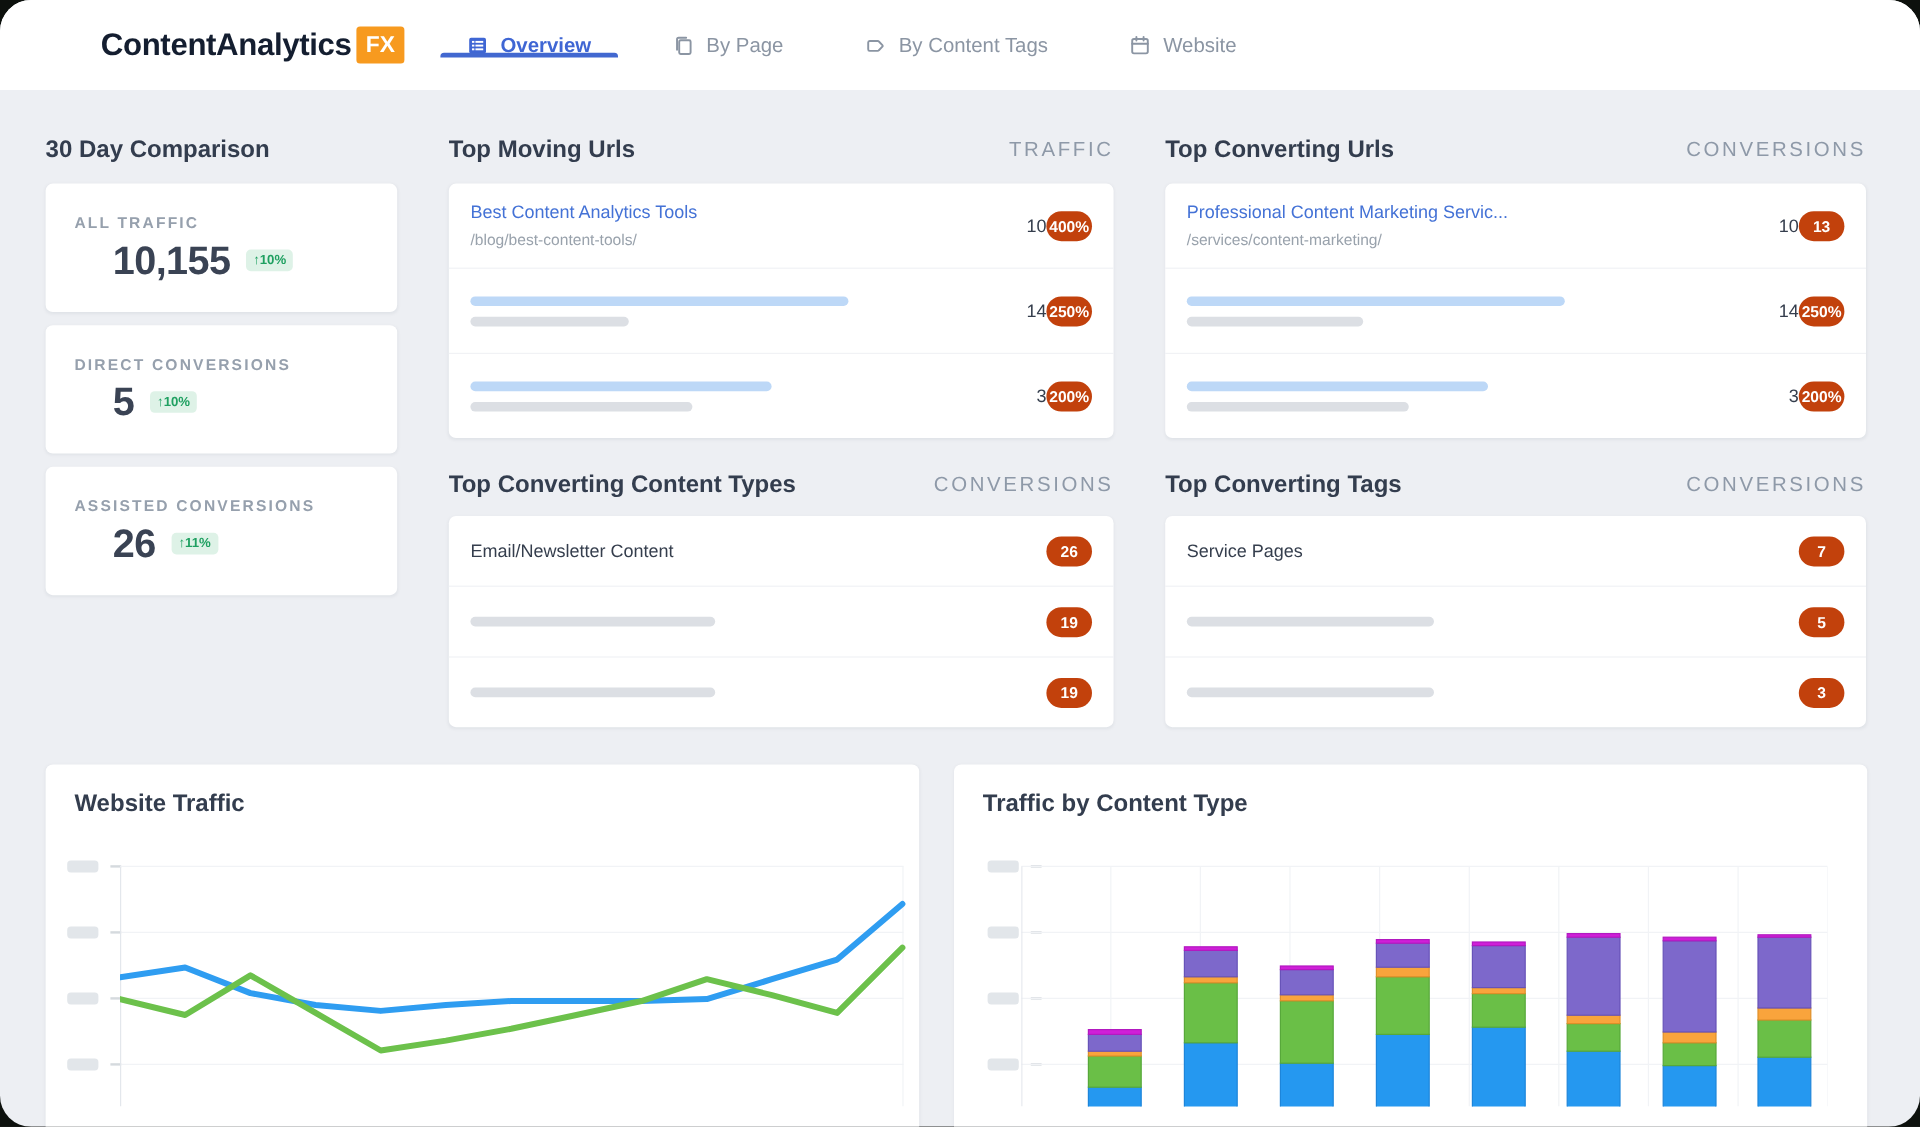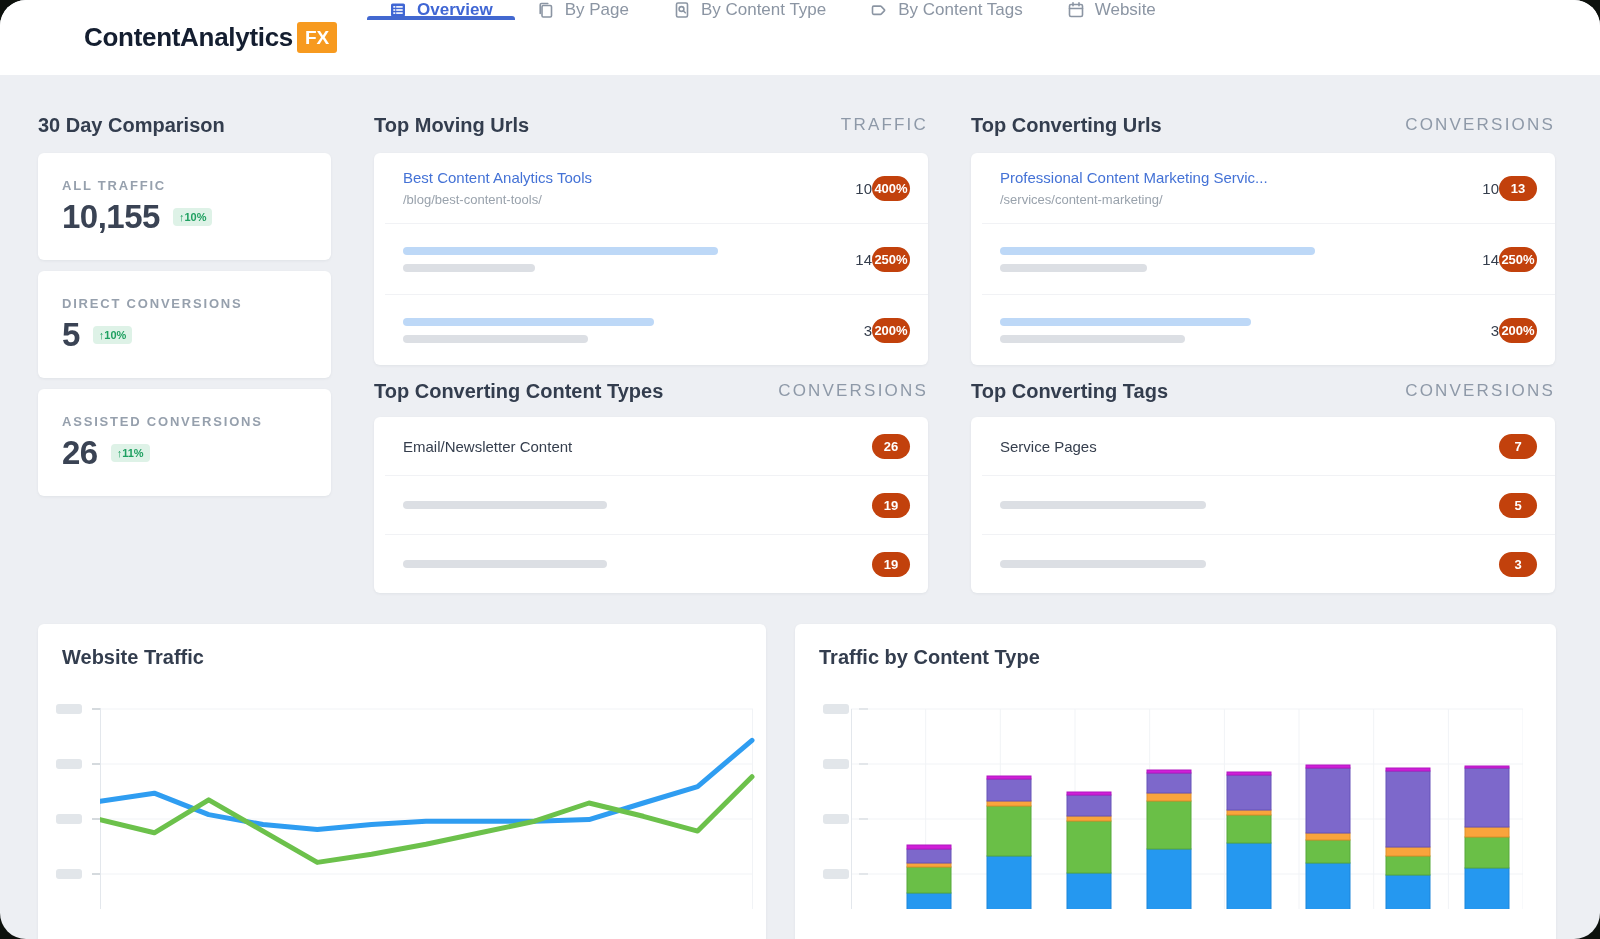--- a/index.html
+++ b/index.html
@@ -3,46 +3,46 @@
 <meta charset="utf-8">
 <style>
   html,body{margin:0;padding:0;background:#0d110d;font-family:"Liberation Sans",sans-serif;}
   .app{width:1600px;height:939px;border-radius:26px;overflow:hidden;background:#edeff3;position:relative;}
 
   
   .topbar{height:75px;background:#fff;display:flex;align-items:center;padding-left:84px;}
   .logo{display:flex;align-items:center;gap:4px;}
   .logo-text{font-size:26px;font-weight:700;color:#141e30;letter-spacing:-.3px;}
   .logo-badge{display:inline-flex;align-items:center;justify-content:center;width:40px;height:31px;background:#f79a1f;color:#fff;font-weight:800;font-size:19px;border-radius:3px;}
-  .tabs{height:100%;display:flex;align-items:flex-start;margin-left:30px;}
+  .tabs{height:100%;display:flex;align-items:center;margin-left:30px;gap:24px;}
   .tab{display:flex;align-items:center;gap:10px;padding:0 22px;position:relative;color:#8b95a3;font-size:17px;font-weight:500;cursor:pointer;}
   .tab .nav-ic{width:18px;height:18px;display:inline-flex;}
   .tab .nav-ic svg{width:18px;height:18px;}
   .tab.active{color:#3f66d4;font-weight:600;}
   .tab.active::after{content:"";position:absolute;left:0;right:0;bottom:0;height:4px;background:#4268d0;border-radius:3px 3px 0 0;}
 
   
   .content{padding:0 45px 0 38px;}
   .top-grid{display:grid;grid-template-columns:293px 554px 584px;column-gap:43px;}
   .panel-head{margin-top:38px;height:24px;display:flex;align-items:center;justify-content:space-between;margin-bottom:16px;}
-  .panel-head.second{margin-top:14px;margin-bottom:14px;text-align:center;}
+  .panel-head.second{margin-top:27px;margin-bottom:14px;text-align:center;}
   .panel-head h2,.col-title{font-size:20px;font-weight:700;color:#333d4e;margin:0;}
   .col-title{margin-top:38px;height:24px;display:flex;align-items:center;margin-bottom:16px;}
   .metric-label{font-size:17px;color:#8e99a8;letter-spacing:2.2px;font-weight:500;}
   .card{background:#fff;border-radius:6px;box-shadow:0 1px 3px rgba(20,30,50,.06);}
 
   
   .stat-card{height:107px;margin-bottom:11px;padding:25px 24px;box-sizing:border-box;}
   .stat-label{font-size:13px;color:#96a0ad;letter-spacing:1.8px;font-weight:600;}
-  .stat-row{display:flex;align-items:center;gap:13px;margin-top:5px;}
+  .stat-row{display:flex;align-items:center;gap:13px;margin-top:5px;margin-left:32px;}
   .stat-value{font-size:33px;font-weight:800;color:#3a4354;letter-spacing:-.5px;}
   .chip{background:#def2e7;color:#1fa061;font-size:11px;font-weight:700;padding:3px 6px;border-radius:4px;white-space:nowrap;}
 
   
-  .list{display:flex;flex-direction:column;height:212px;padding-left:11px;}
+  .list{display:flex;flex-direction:column;height:212px;}
   .list.small{height:176px;}
   .lrow{flex:1;display:flex;align-items:center;justify-content:space-between;padding:0 18px;border-bottom:1px solid #f1f2f5;}
   .lrow:last-child{border-bottom:none;}
   .lrow-left{display:flex;flex-direction:column;justify-content:center;}
   .lrow-title{font-size:15px;color:#4472d6;line-height:1.2;}
   .lrow-path{font-size:13px;color:#99a2ac;margin-top:5px;}
   .lrow-text{font-size:15px;color:#353e4d;}
   .skel{height:8px;border-radius:4px;}
   .skel.blue{background:#bdd8f7;}
   .skel.gray{background:#dcdfe4;}
@@ -92,30 +92,20 @@
           <span class="nav-ic">
             <svg viewBox="0 0 18 18" fill="none" stroke="currentColor" stroke-width="1.6">
               <rect x="5" y="4.5" width="9.5" height="11.5" rx="1.2"></rect>
               <path d="M3.2 12.5V3.8c0-.7.6-1.3 1.3-1.3h6.3" stroke-linecap="round"></path>
             </svg>
           </span>
           <span>By Page</span>
         </div>
         <div class="tab">
           <span class="nav-ic">
-            <svg viewBox="0 0 18 18" fill="none" stroke="currentColor" stroke-width="1.6">
-              <rect x="3.5" y="2" width="11" height="14" rx="1.5"></rect>
-              <circle cx="8.5" cy="8" r="2.4"></circle>
-              <path d="M10.3 9.8l2 2" stroke-linecap="round"></path>
-            </svg>
-          </span>
-          <span>By Content Type</span>
-        </div>
-        <div class="tab">
-          <span class="nav-ic">
             <svg viewBox="0 0 18 18" fill="none" stroke="currentColor" stroke-width="1.6" stroke-linejoin="round">
               <path d="M2.5 6.4c0-.7.5-1.3 1.2-1.3h6.7c.4 0 .8.2 1 .5l2.9 3c.4.4.4 1 0 1.3l-2.9 3c-.2.3-.6.5-1 .5H3.7c-.7 0-1.2-.6-1.2-1.3z"></path>
             </svg>
           </span>
           <span>By Content Tags</span>
         </div>
         <div class="tab">
           <span class="nav-ic">
             <svg viewBox="0 0 18 18" fill="none" stroke="currentColor" stroke-width="1.6">
               <rect x="2.5" y="3.5" width="13" height="12" rx="1.5"></rect>

